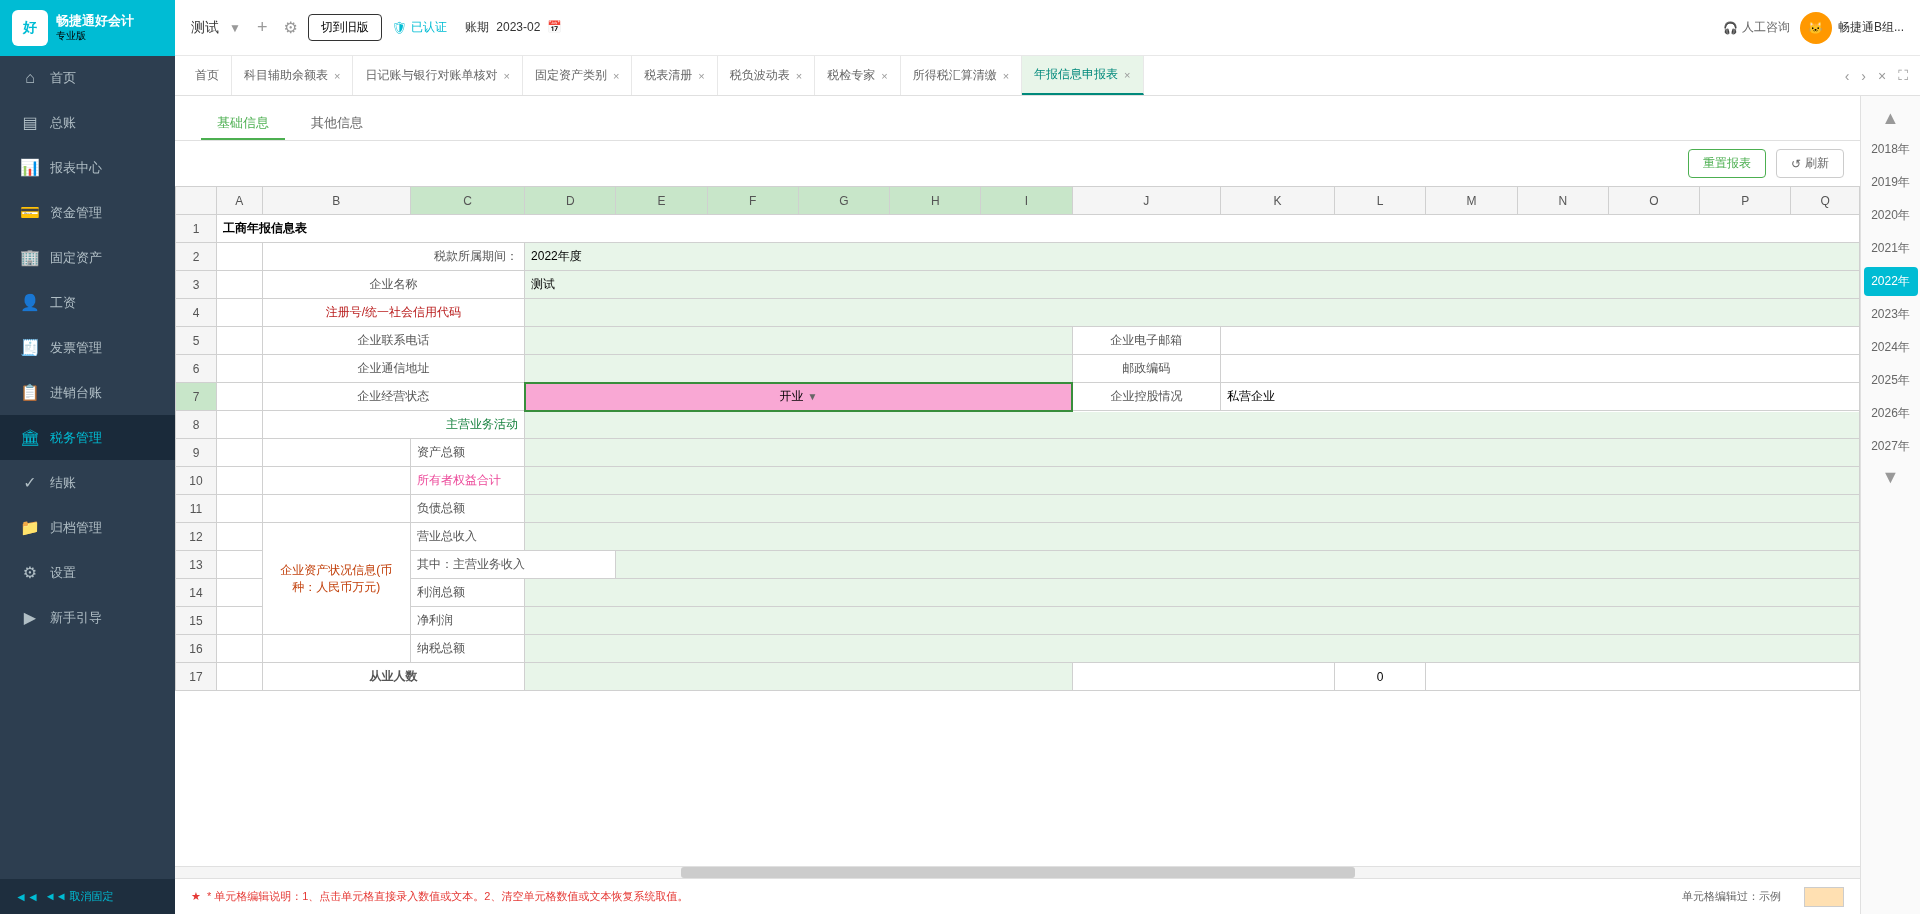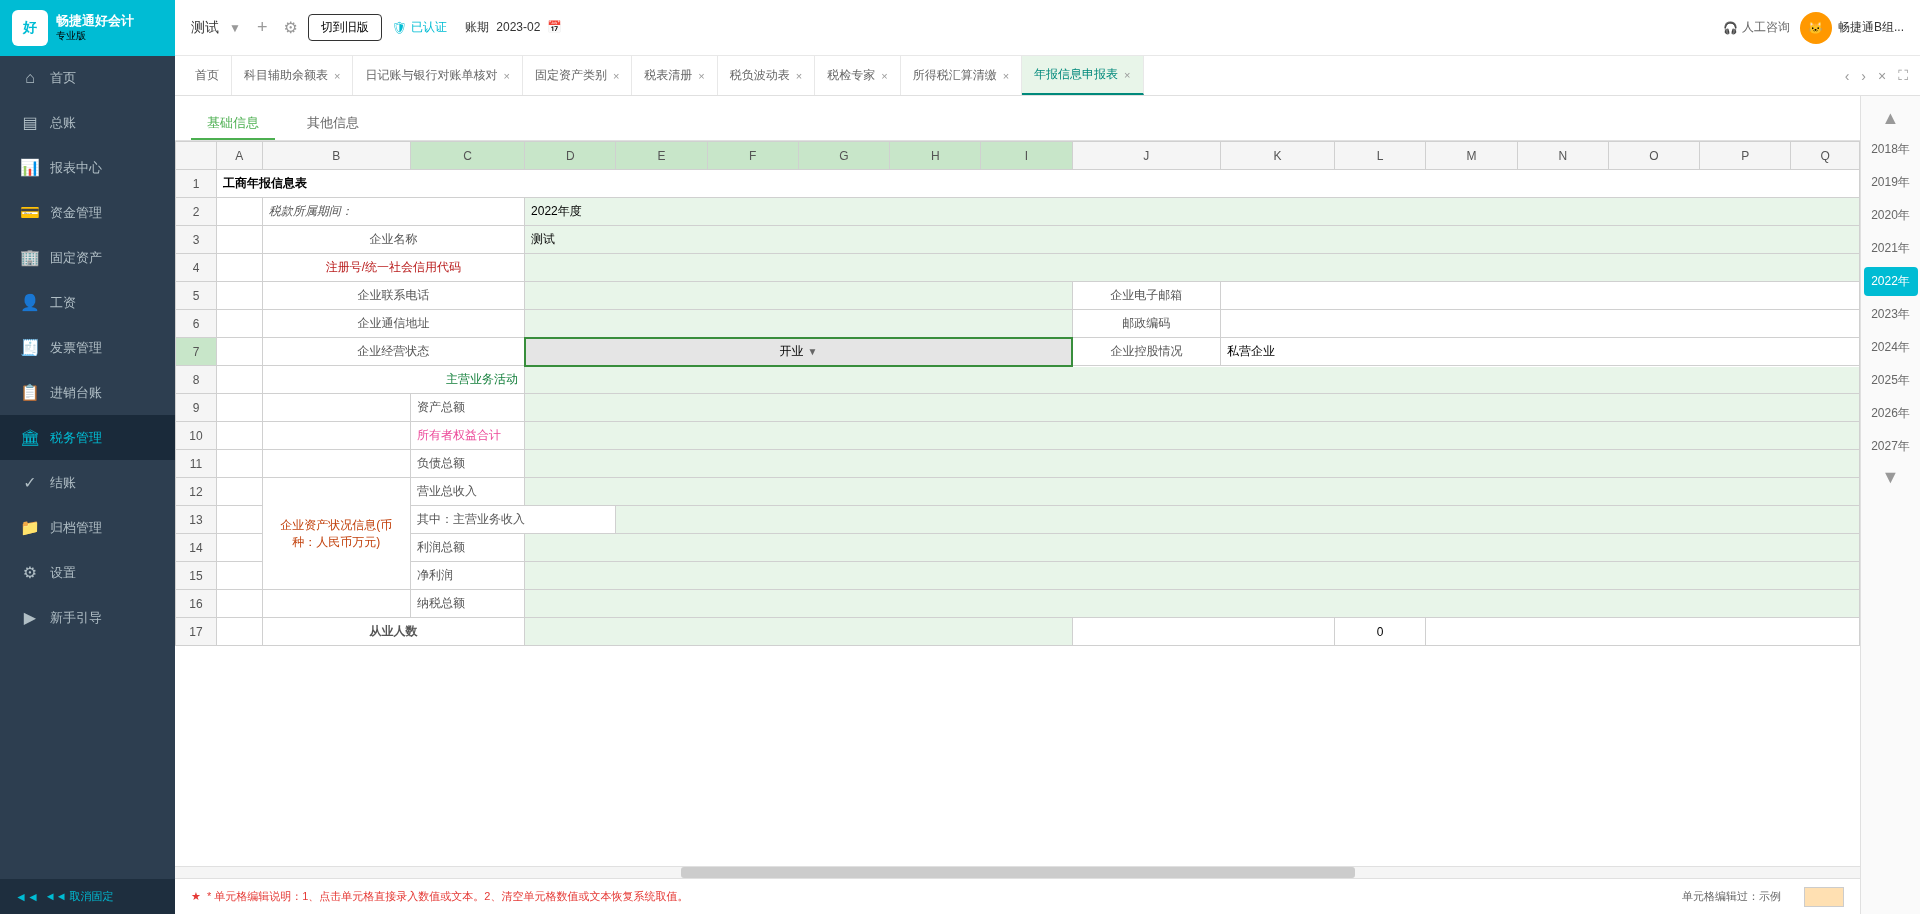--- a/index.html
+++ b/index.html
@@ -138,22 +138,22 @@
       flex: 1;
       display: flex;
       flex-direction: column;
       background: white;
       overflow: hidden;
       padding: 0;
     }
 
     .sub-tabs {
       display: flex;
-      padding: 12px 16px 0;
-      gap: 16px;
+      padding: 12px 26px 0;
+      gap: 10px;
       background: white;
       border-bottom: 1px solid #e0e0e0;
     }
     .sub-tab {
       padding: 6px 16px;
       cursor: pointer;
       font-size: 13px;
       color: #666;
       border-bottom: 2px solid transparent;
     }
@@ -227,21 +227,21 @@
       color: #555;
       width: 36px;
       position: sticky;
       left: 0;
       z-index: 1;
     }
     .col-header.selected, .row-header.selected { background: #c8e6c9; }
     td.selected-col { background: #e8f5e9; }
     td.active-cell {
       border: 2px solid #388e3c !important;
-      background: #e5e5e5;
+      background: #f9a8d4;
       z-index: 1;
       position: relative;
     }
     td.merged-title {
       font-size: 14px;
       font-weight: bold;
     }
     .dropdown-cell {
       display: flex;
       align-items: center;
@@ -475,20 +475,27 @@
 
       <div class="sub-tabs">
         <div class="sub-tab active">
           <span>基础信息</span>
         </div>
         <div class="sub-tab">
           <span>其他信息</span>
         </div>
       </div>
 
+      <div class="toolbar-row">
+        <button class="toolbar-btn">重置报表</button>
+        <button class="toolbar-btn-refresh">
+          <span>↺</span>
+          <span>刷新</span>
+        </button>
+      </div>
 
       <div class="spreadsheet-container">
         <table class="sheet">
           <colgroup>
             <col style="width:36px">
             <col style="width:40px">
             <col style="width:130px">
             <col style="width:100px">
             <col style="width:80px">
             <col style="width:80px">
@@ -530,21 +537,21 @@
           <tbody>
 
             <tr>
               <td class="row-header">1</td>
               <td colspan="17" class="merged-title">工商年报信息表</td>
             </tr>
 
             <tr>
               <td class="row-header">2</td>
               <td></td>
-              <td colspan="2" style="text-align:left; color:#555;font-style:italic;">税款所属期间：</td>
+              <td colspan="2" style="text-align:right; color:#555;">税款所属期间：</td>
               <td colspan="14" class="selected-col">2022年度</td>
             </tr>
 
             <tr>
               <td class="row-header">3</td>
               <td></td>
               <td colspan="2" style="text-align:center; color:#555;">企业名称</td>
               <td colspan="14" class="selected-col">测试</td>
             </tr>
 

